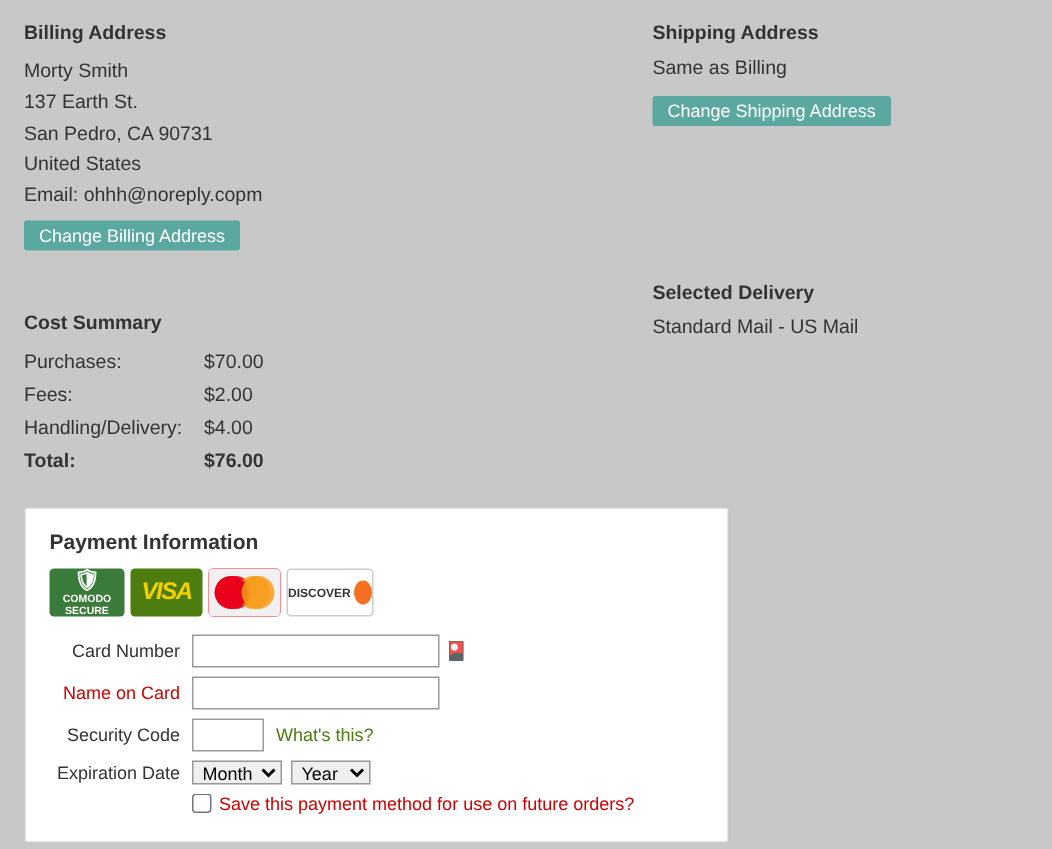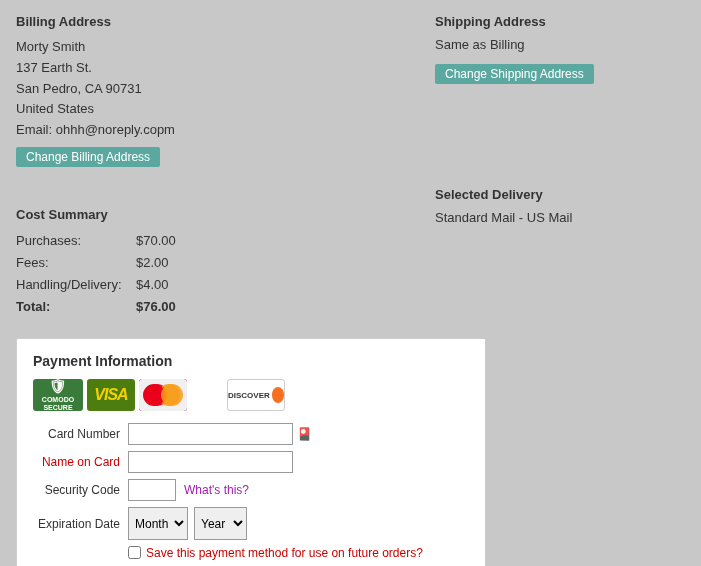--- a/index.html
+++ b/index.html
@@ -142,21 +142,20 @@
       background: #fff;
       border: 1px solid #ccc;
       color: #333;
       width: 58px;
       font-size: 9px;
       font-weight: bold;
       display: flex;
       align-items: center;
       justify-content: center;
       gap: 2px;
-      margin-left: 36px;
     }
     .discover-circle {
       width: 16px;
       height: 16px;
       background: #f76f20;
       border-radius: 50%;
       display: inline-block;
     }
     .form-row {
       display: flex;
@@ -182,21 +181,21 @@
     .card-number-input {
       width: 165px;
     }
     .name-input {
       width: 165px;
     }
     .security-input {
       width: 48px;
     }
     .what-link {
-      color: #a21caf;
+      color: #4d7c0f;
       font-size: 12px;
       margin-left: 8px;
       text-decoration: none;
       cursor: pointer;
     }
     .card-icon {
       margin-left: 4px;
       color: #666;
       font-size: 12px;
     }
@@ -206,21 +205,21 @@
       margin-bottom: 6px;
     }
     .expiry-label {
       width: 95px;
       font-size: 12px;
       color: #333;
       text-align: right;
       padding-right: 8px;
     }
     .expiry-select {
-      height: 33px;
+      height: 16px;
       font-size: 12px;
       border: 1px solid #999;
       margin-right: 6px;
       padding: 0 2px;
     }
     .save-row {
       display: flex;
       align-items: flex-start;
       margin-left: 95px;
       margin-bottom: 4px;

